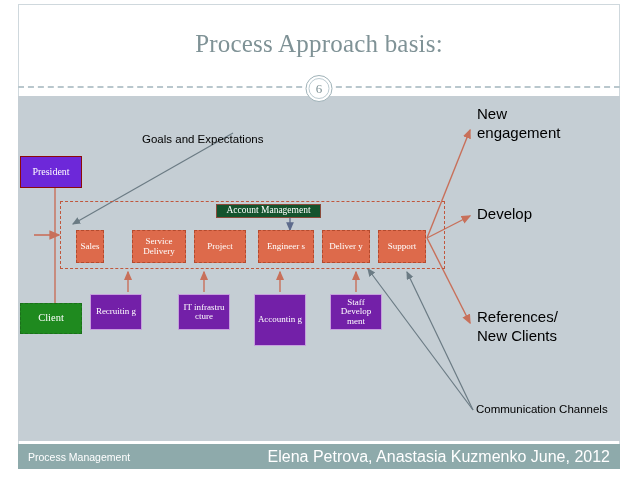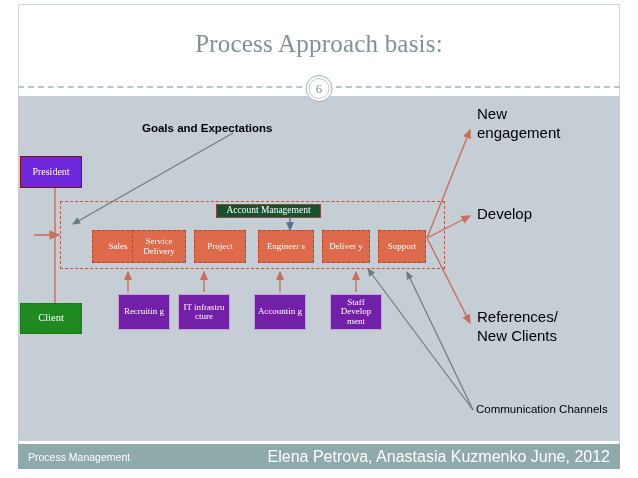--- a/index.html
+++ b/index.html
@@ -106,40 +106,40 @@
       <line x1="338" y1="196" x2="338" y2="176" stroke="#c8705a" stroke-width="1.4" marker-end="url(#ar-o)"></line>
 
       <line x1="409" y1="142" x2="452" y2="34" stroke="#c8705a" stroke-width="1.4" marker-end="url(#ar-o)"></line>
       <line x1="409" y1="142" x2="452" y2="120" stroke="#c8705a" stroke-width="1.4" marker-end="url(#ar-o)"></line>
       <line x1="409" y1="142" x2="452" y2="227" stroke="#c8705a" stroke-width="1.4" marker-end="url(#ar-o)"></line>
 
       <line x1="455" y1="314" x2="350" y2="173" stroke="#6b7b84" stroke-width="1.2" marker-end="url(#ar-g)"></line>
       <line x1="455" y1="314" x2="389" y2="176" stroke="#6b7b84" stroke-width="1.2" marker-end="url(#ar-g)"></line>
     </svg>
 
-    <div class="anno" style="left:124px;top:26px;font-weight:bold;">Goals and Expectations</div>
+    <div class="anno" style="left:124px;top:37px;">Goals and Expectations</div>
 
     <div class="node pres" style="left:2px;top:60px;width:62px;height:32px;">President</div>
 
     <div class="node client" style="left:2px;top:207px;width:62px;height:31px;">Client</div>
 
     <div id="process-band"></div>
 
     <div class="node acct" style="left:198px;top:108px;width:105px;height:14px;">Account Management</div>
 
-    <div class="node proc" style="left:58px;top:134px;width:52px;height:33px;margin-left:16px;">Sales</div>
+    <div class="node proc" style="left:58px;top:134px;width:28px;height:33px;">Sales</div>
     <div class="node proc" style="left:114px;top:134px;width:54px;height:33px;">Service Delivery</div>
     <div class="node proc" style="left:176px;top:134px;width:52px;height:33px;">Project</div>
     <div class="node proc" style="left:240px;top:134px;width:56px;height:33px;">Engineer s</div>
     <div class="node proc" style="left:304px;top:134px;width:48px;height:33px;">Deliver y</div>
     <div class="node proc" style="left:360px;top:134px;width:48px;height:33px;">Support</div>
 
-    <div class="node support" style="left:100px;top:198px;width:52px;height:36px;">Recruitin g</div>
+    <div class="node support" style="left:72px;top:198px;width:52px;height:36px;">Recruitin g</div>
     <div class="node support" style="left:160px;top:198px;width:52px;height:36px;">IT infrastru cture</div>
-    <div class="node support" style="left:236px;top:198px;width:52px;height:36px;">Accountin g</div>
+    <div class="node support" style="left:236px;top:198px;width:52px;height:52px;">Accountin g</div>
     <div class="node support" style="left:312px;top:198px;width:52px;height:36px;">Staff Develop ment</div>
 
     <div class="outcome" style="left:459px;top:8px;">
       <div>New</div>
       <div>engagement</div>
     </div>
     <div class="outcome" style="left:459px;top:108px;">
       <div>Develop</div>
     </div>
     <div class="outcome" style="left:459px;top:211px;">

